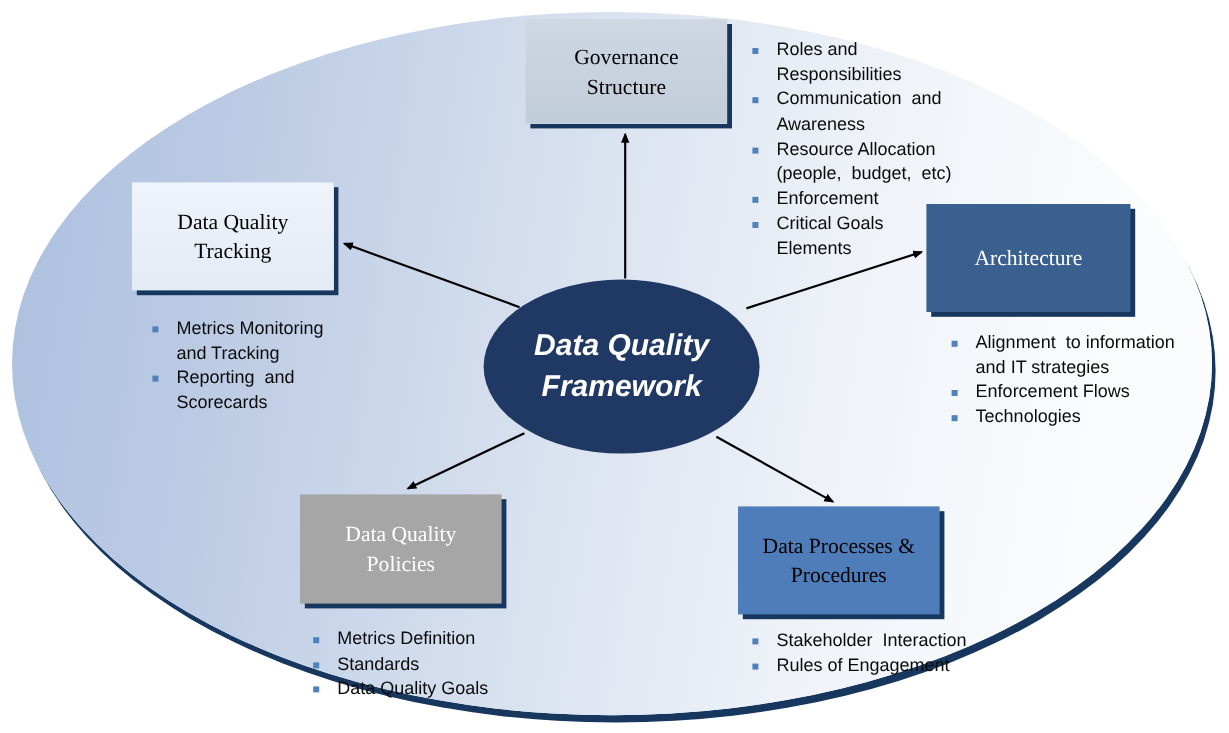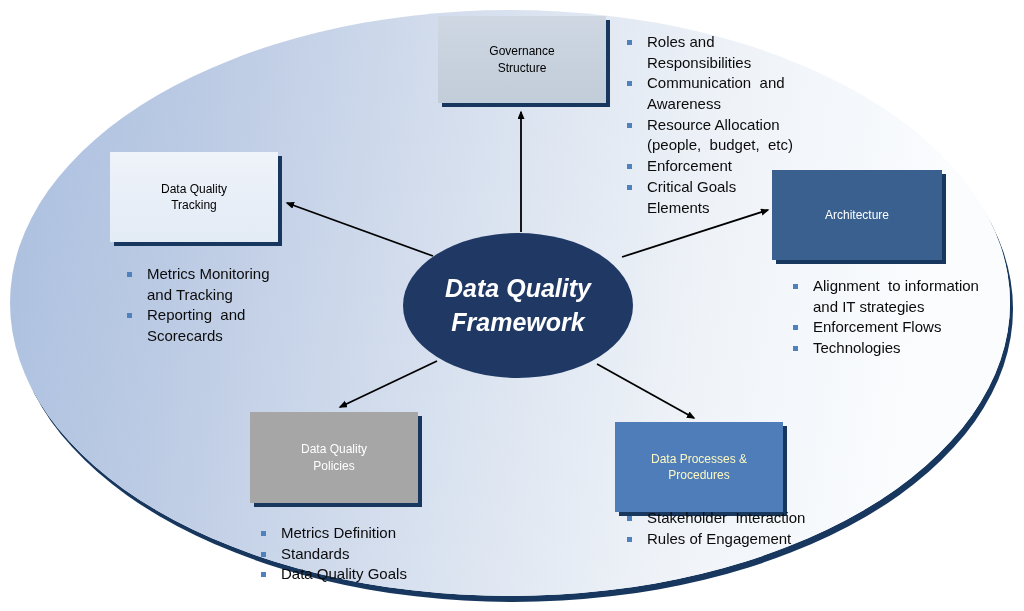--- a/index.html
+++ b/index.html
@@ -36,43 +36,44 @@
     height: 611px;
   }
   
   .node {
     position: absolute;
     display: flex;
     align-items: center;
     justify-content: center;
     text-align: center;
     box-shadow: 4px 4px 0 #17375e;
-    font-size: 12px;
+    font-size: 18px;
     line-height: 1.35;
+    font-family: Liberation Serif, serif;
   }
   .node .node-label { white-space: pre-line; }
   .node-governance {
     left: 438px; top: 16px; width: 168px; height: 87px;
     background: linear-gradient(#ced7e2, #c2cdda);
     color: #000000;
   }
   .node-tracking {
     left: 110px; top: 152px; width: 168px; height: 90px;
     background: linear-gradient(#eff3fa, #e3ebf5);
     color: #000000;
   }
   .node-architecture {
     left: 772px; top: 170px; width: 170px; height: 90px;
     background: #3a6090;
     color: #ffffff;
   }
   .node-processes {
     left: 615px; top: 422px; width: 168px; height: 90px;
     background: #4e7dba;
-    color: #fef9c3;
+    color: #000000;
   }
   .node-policies {
     left: 250px; top: 412px; width: 168px; height: 91px;
     background: #a6a6a6;
     color: #ffffff;
   }
   
   .center-ellipse {
     position: absolute;
     left: 403px; top: 233px; width: 230px; height: 145px;
@@ -111,21 +112,21 @@
     width: 5px;
     height: 5px;
     background: #4f81bd;
   }
   .blist .li-text {
     display: block;
     white-space: pre-wrap;
   }
   .list-governance  { left: 612px; top: 20px;  width: 205px; }
   .list-architecture{ left: 778px; top: 264px; width: 232px; }
-  .list-processes   { left: 612px; top: 496px; width: 232px; }
+  .list-processes   { left: 612px; top: 512px; width: 232px; }
   .list-policies    { left: 246px; top: 511px; width: 215px; }
   .list-tracking    { left: 112px; top: 252px; width: 195px; }
 </style>
 </head>
 <body>
 
 <div class="stage">
 
   <div class="big-ellipse"></div>
 

